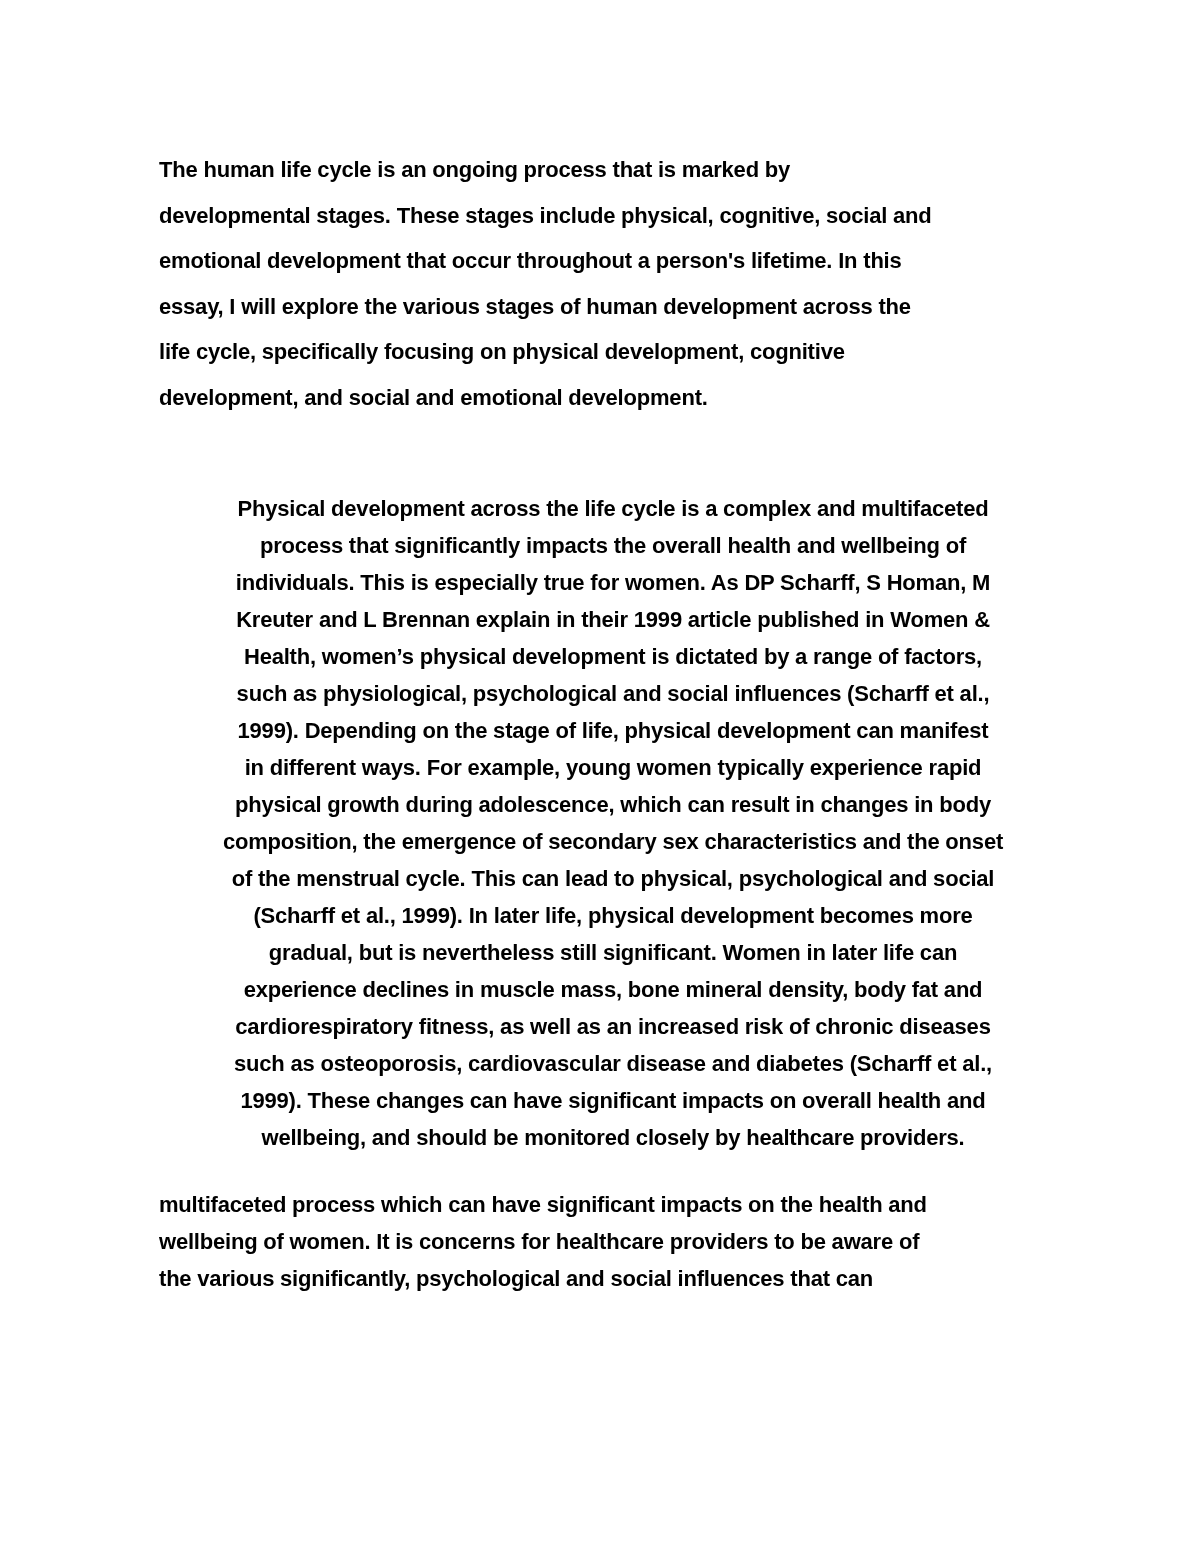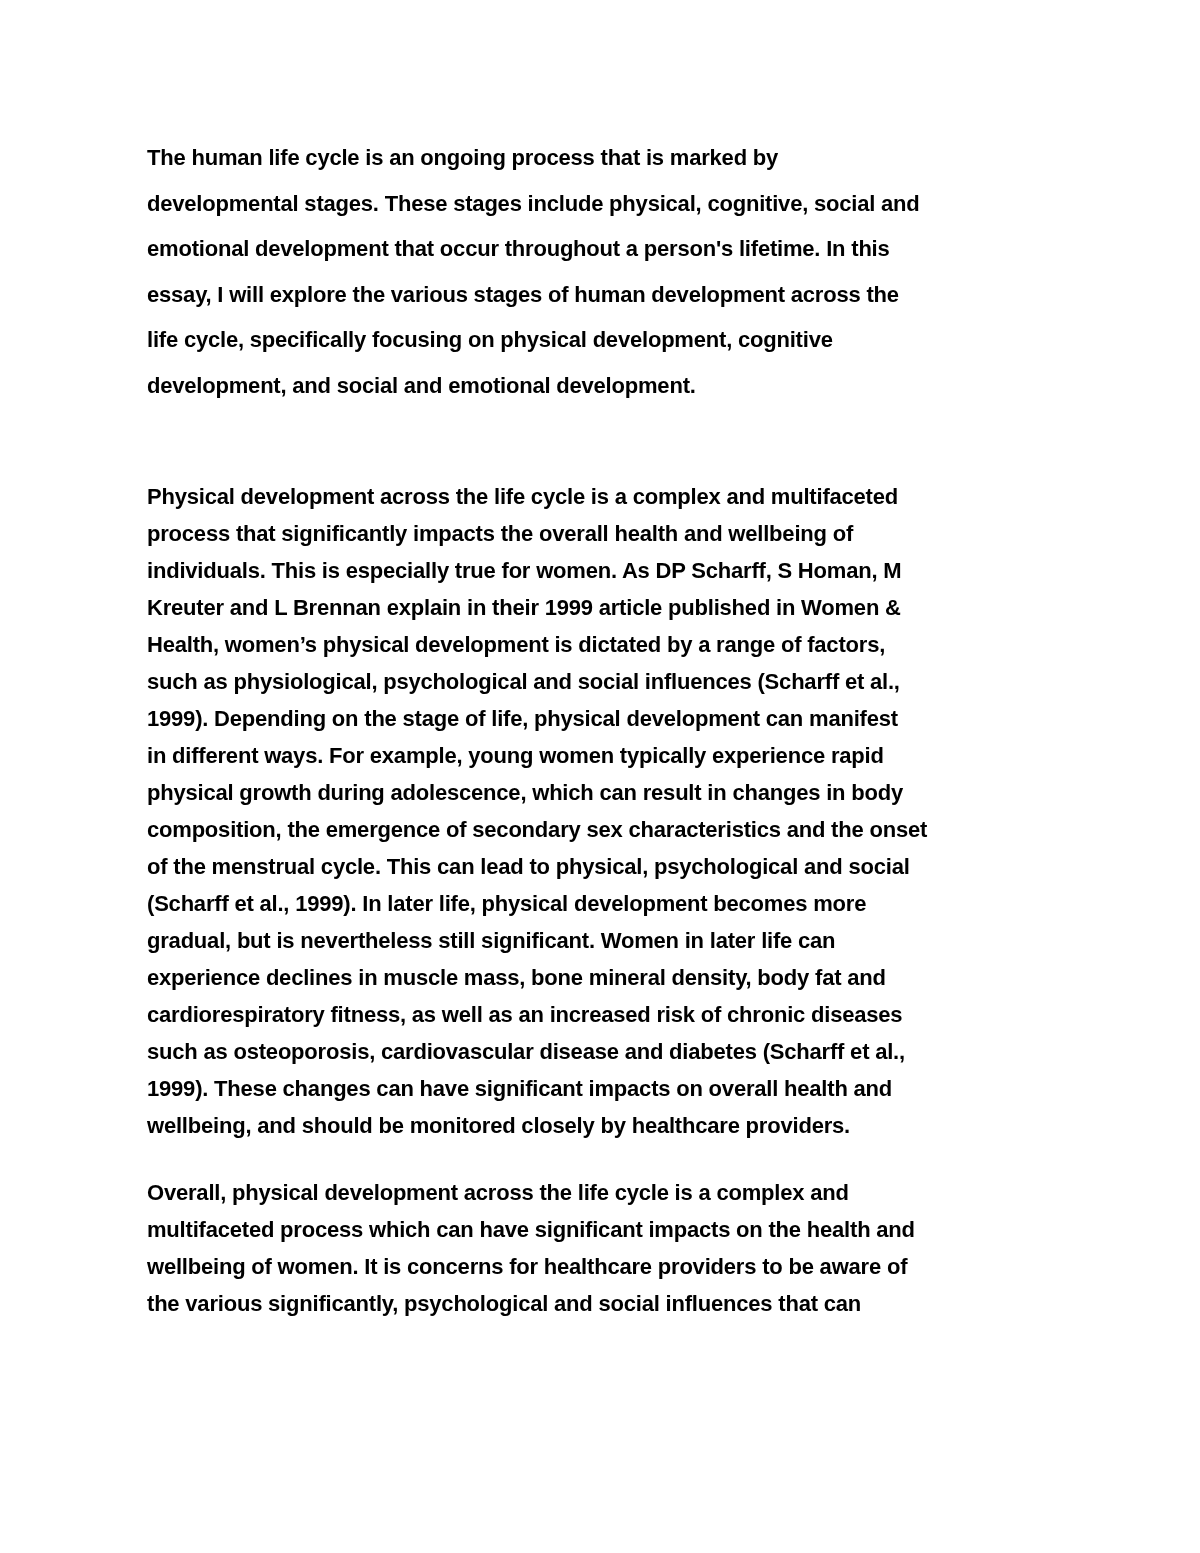--- a/index.html
+++ b/index.html
@@ -21,25 +21,25 @@
   .essay {
     position: absolute;
     left: 143px;
     top: 131px;
     width: 940px;
     color: #000000;
     font-weight: bold;
     font-size: 22px;
     letter-spacing: -0.2px;
   }
-  .para { margin: 4px; }
+  .para { margin: 16px; }
   .para .line { white-space: nowrap; }
   .para-double .line { line-height: 45.5px; }
   .para-normal .line { line-height: 37px; }
-  .para-physical { margin-top: 70px; }
+  .para-physical { margin-top: 70px; text-align: center; }
   .para-overall  { margin-top: 30px; }
 </style>
 </head>
 <body>
 
 <main class="page">
   <article class="essay">
     <section class="para para-double para-intro">
         <div class="line">The human life cycle is an ongoing process that is marked by</div>
         <div class="line">developmental stages. These stages include physical, cognitive, social and</div>
@@ -62,19 +62,18 @@
         <div class="line">of the menstrual cycle. This can lead to physical, psychological and social</div>
         <div class="line">(Scharff et al., 1999). In later life, physical development becomes more</div>
         <div class="line">gradual, but is nevertheless still significant. Women in later life can</div>
         <div class="line">experience declines in muscle mass, bone mineral density, body fat and</div>
         <div class="line">cardiorespiratory fitness, as well as an increased risk of chronic diseases</div>
         <div class="line">such as osteoporosis, cardiovascular disease and diabetes (Scharff et al.,</div>
         <div class="line">1999). These changes can have significant impacts on overall health and</div>
         <div class="line">wellbeing, and should be monitored closely by healthcare providers.</div>
       </section>
     <section class="para para-normal para-overall">
-        <div class="line">Overall, physical development across the life cycle is a complex and</div>
         <div class="line">multifaceted process which can have significant impacts on the health and</div>
         <div class="line">wellbeing of women. It is concerns for healthcare providers to be aware of</div>
         <div class="line">the various significantly, psychological and social influences that can</div>
       </section>
   </article>
 </main>
 
 </body></html>

